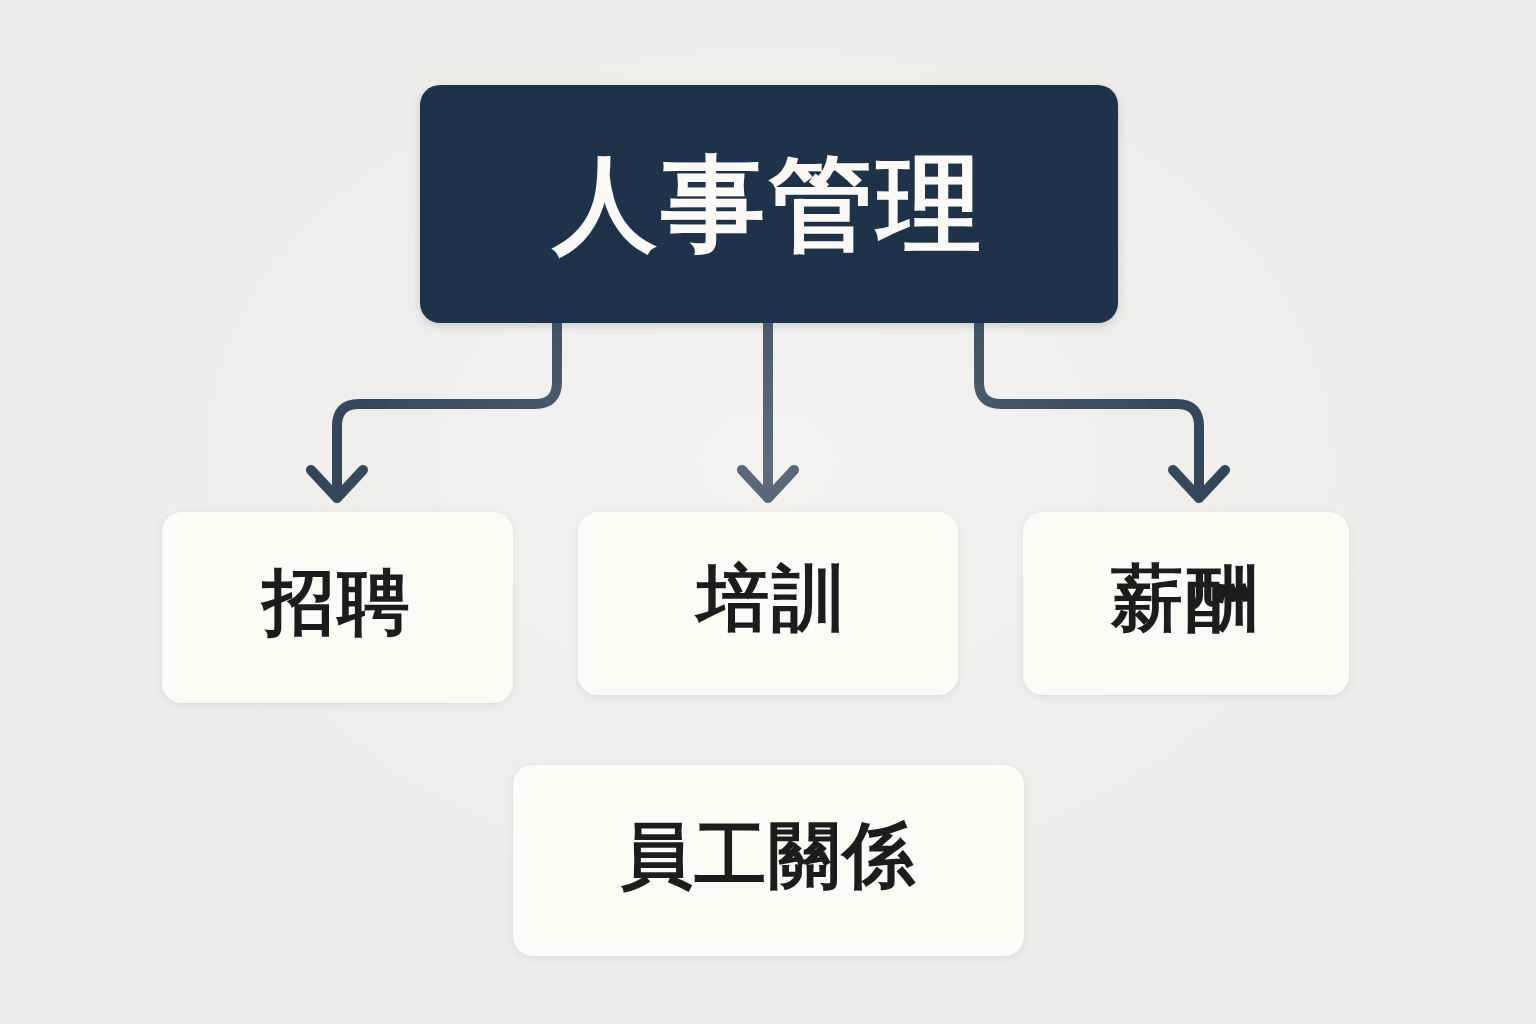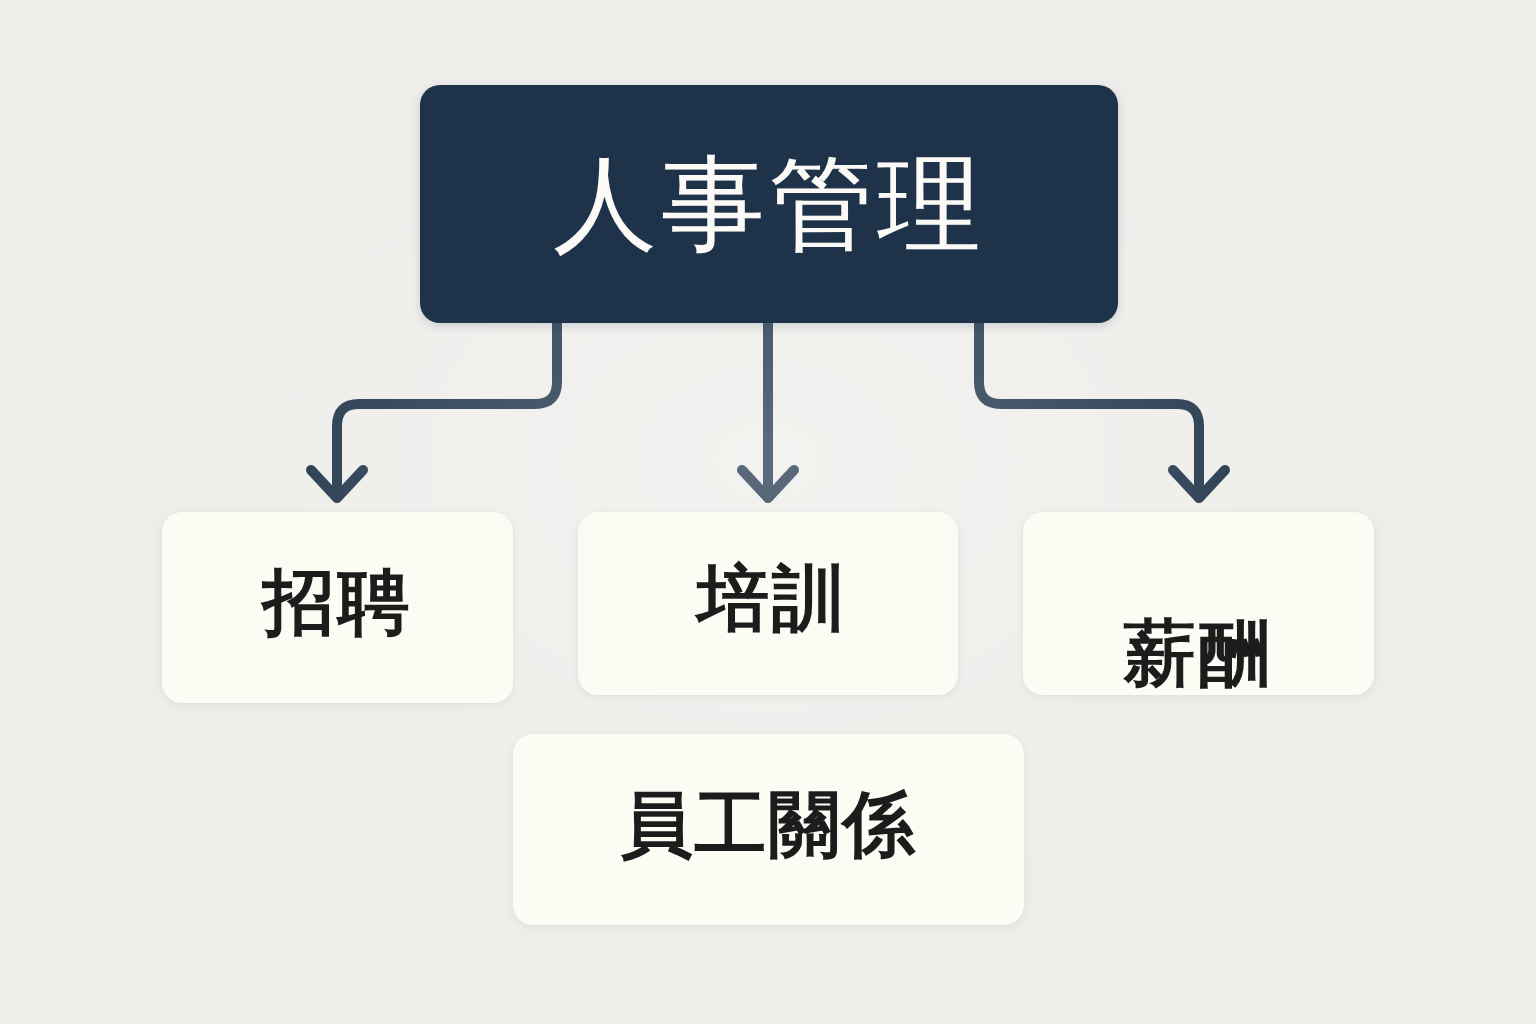--- a/index.html
+++ b/index.html
@@ -53,21 +53,21 @@
 
   .node-root {
     background: #1e3349;
     color: #fbfaf6;
     border-radius: 20px;
     box-shadow: 0 3px 10px rgba(30, 51, 73, 0.18);
   }
 
   .node-root .node-label {
     font-size: 104px;
-    font-weight: 400;
+    font-weight: 700;
     letter-spacing: 4px;
     color: #fbfaf6;
     text-align: center;
   }
 
   .node-child {
     background: #fcfbf4;
     color: #1b1b1b;
     border-radius: 20px;
     box-shadow: 0 2px 7px rgba(120, 118, 108, 0.13);
@@ -113,21 +113,21 @@
   </div>
 
   <div class="node node-child" style="left:162px; top:512px; width:351px; height:191px;">
     <span class="node-label">招聘</span>
   </div>
 
   <div class="node node-child" style="left:578px; top:512px; width:380px; height:183px;padding-left:8px;">
     <span class="node-label">培訓</span>
   </div>
 
-  <div class="node node-child" style="left:1023px; top:512px; width:351px; height:183px;align-items:flex-end;">
+  <div class="node node-child" style="left:1023px; top:512px; width:326px; height:183px;">
     <span class="node-label">薪酬</span>
   </div>
 
-  <div class="node node-child node-leaf" style="left:513px; top:734px; width:511px; height:191px;text-align:right;">
+  <div class="node node-child node-leaf" style="left:513px; top:765px; width:511px; height:191px;text-align:right;">
     <span class="node-label">員工關係</span>
   </div>
 
 </div>
 
 </body></html>

